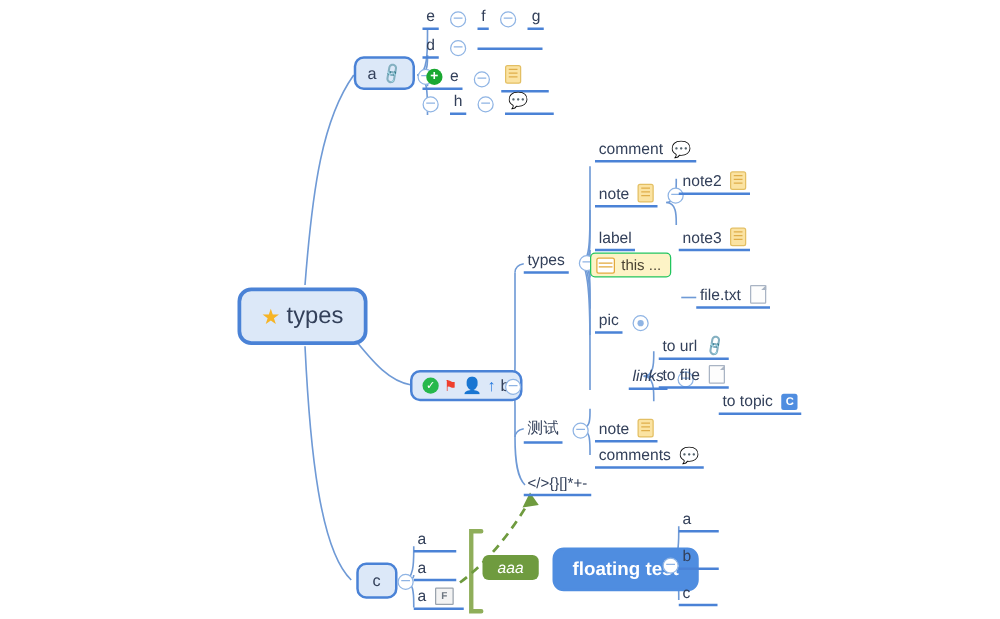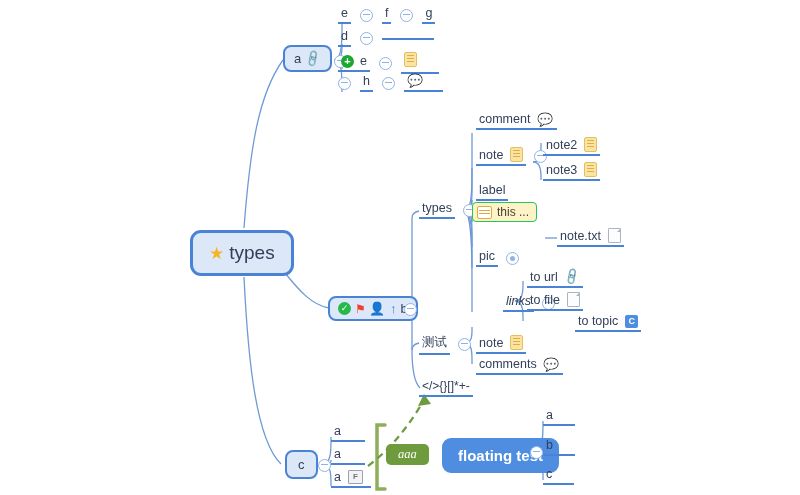--- a/index.html
+++ b/index.html
@@ -23,21 +23,21 @@
   .box.filled{background:#4f8de0;border-color:#4f8de0;color:#fff;font-weight:bold;
               font-size:15px;padding:7px 14px;border-radius:9px;}
 
   
   .hl{background:#fdf3c6;border:1px solid #22c55e;border-radius:4px;
       padding:2px 7px 2px 4px;font-size:12px;color:#4a4332;display:flex;
       align-items:center;gap:5px;}
 
   
   .greenlabel{background:#6f9b3f;color:#fff;border-radius:5px;padding:3px 12px;
-              font-size:12.5px;font-style:italic;font-family:Liberation Serif, serif;}
+              font-size:12.5px;font-style:italic;font-family:Liberation Sans, sans-serif;}
 
   
   .tog{width:11px;height:11px;border-radius:50%;border:1.3px solid #8fb4e4;
        background:#fff;display:inline-block;position:relative;flex:none;}
   .tog::after{content:"";position:absolute;left:2px;right:2px;top:4px;height:1.3px;background:#8fb4e4;}
   .tog.dot::after{left:3px;right:3px;top:3px;height:5px;border-radius:50%;background:#8fb4e4;}
   .tog.abs{position:absolute;}
 
   
   .ic{display:inline-flex;align-items:center;justify-content:center;flex:none;}
@@ -226,38 +226,38 @@
     </span>
     <span class="tog" style="margin-left:8px;"></span>
   </div>
   <div class="node" style="left:543px;top:137px;">
     <span class="ul row" style="gap:7px;">
       <span>note2</span>
       <span class="ic i-note"></span>
     </span>
   </div>
   <div class="node" style="left:543px;top:162px;">
-    <span class="ul row" style="gap:7px;">
+    <span class="ul row" style="gap:7px;margin-top:20px;">
       <span>note3</span>
       <span class="ic i-note"></span>
     </span>
   </div>
 
   <div class="node" style="left:476px;top:183px;">
     <span class="ul">label</span>
   </div>
 
   <div class="node hl" style="left:472px;top:202px;">
     <span class="ic i-tag"></span>
     <span>this ...</span>
   </div>
 
   <div class="node" style="left:557px;top:228px;">
     <span class="ul row" style="gap:7px;">
-      <span>note.txt</span>
+      <span>file.txt</span>
       <span class="ic i-file"></span>
     </span>
   </div>
 
   <div class="node" style="left:476px;top:249px;">
     <span class="ul">pic</span>
     <span class="tog dot" style="margin-left:8px;"></span>
   </div>
 
   <div class="node" style="left:503px;top:294px;font-style:italic;">

